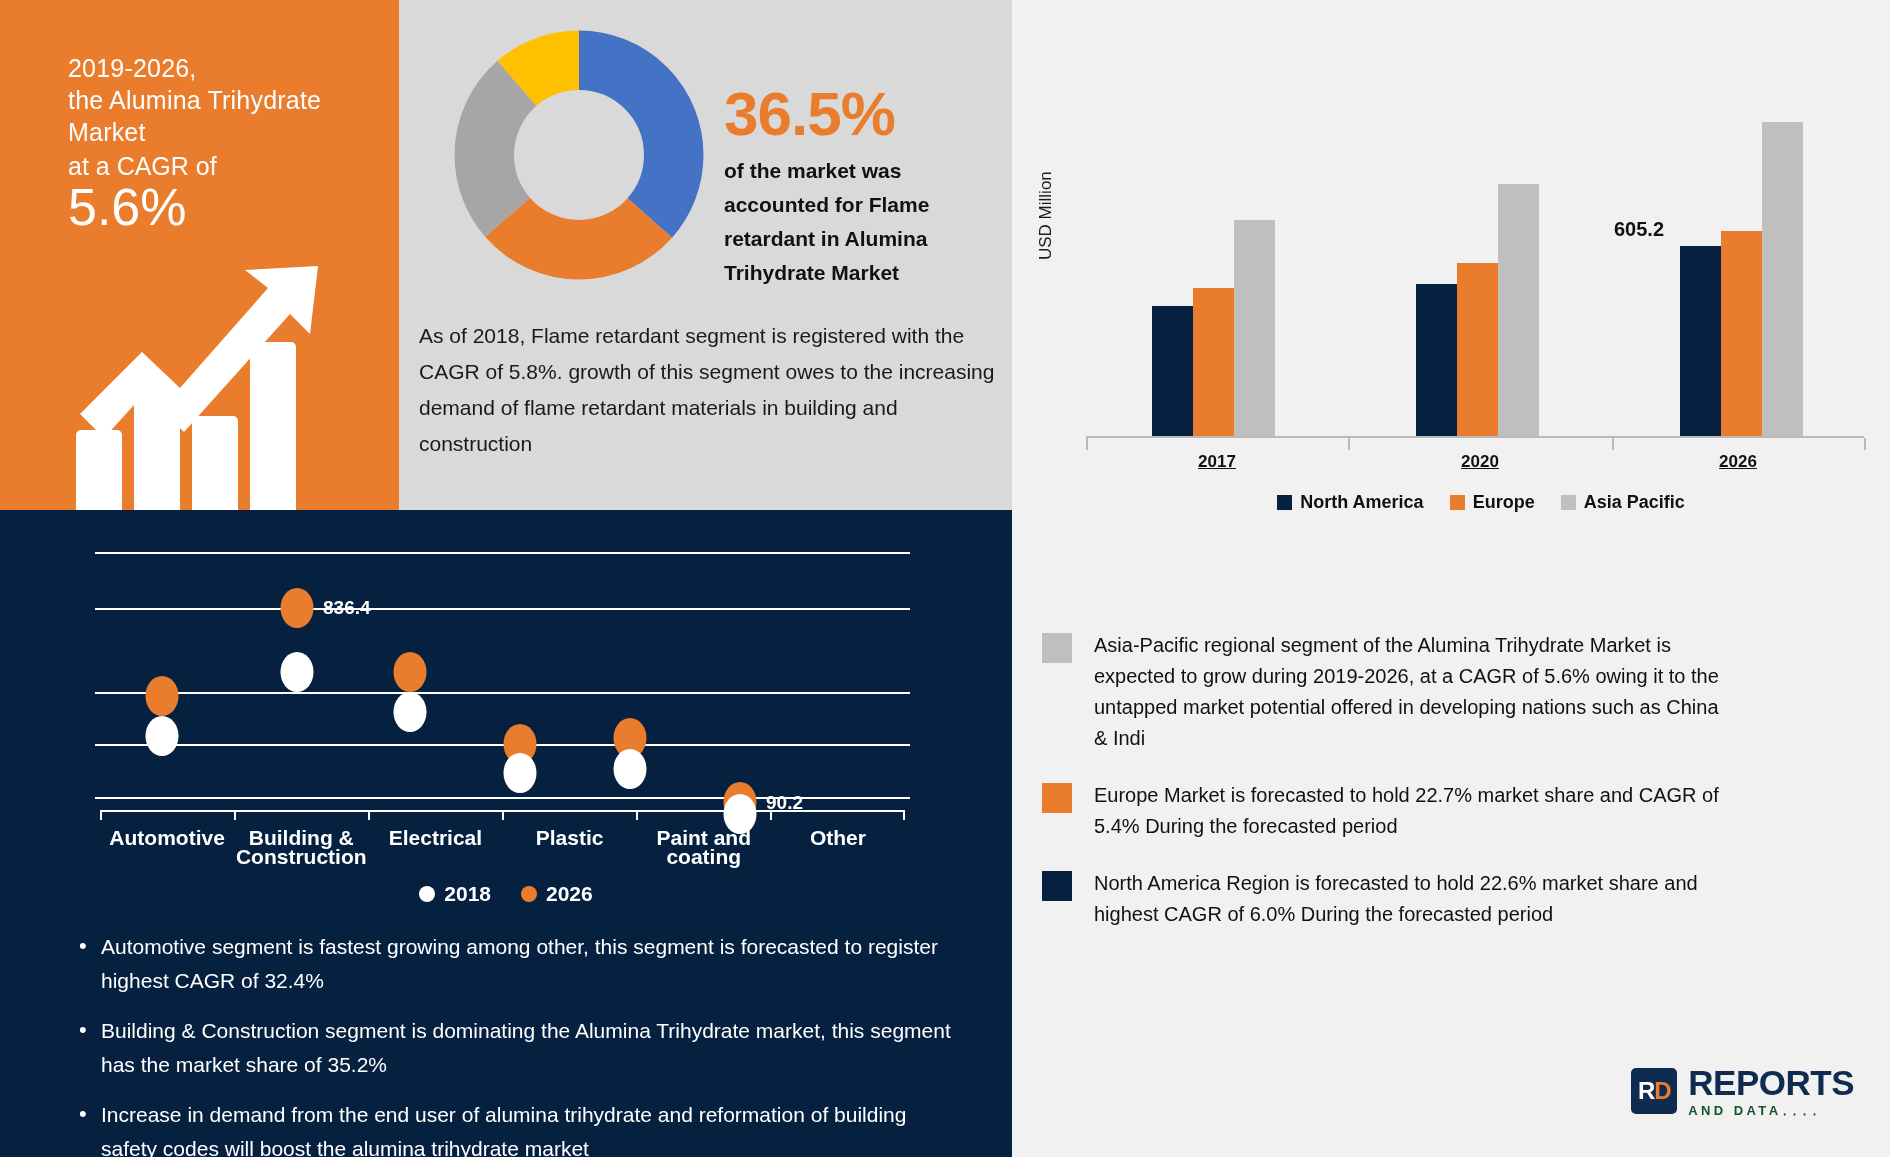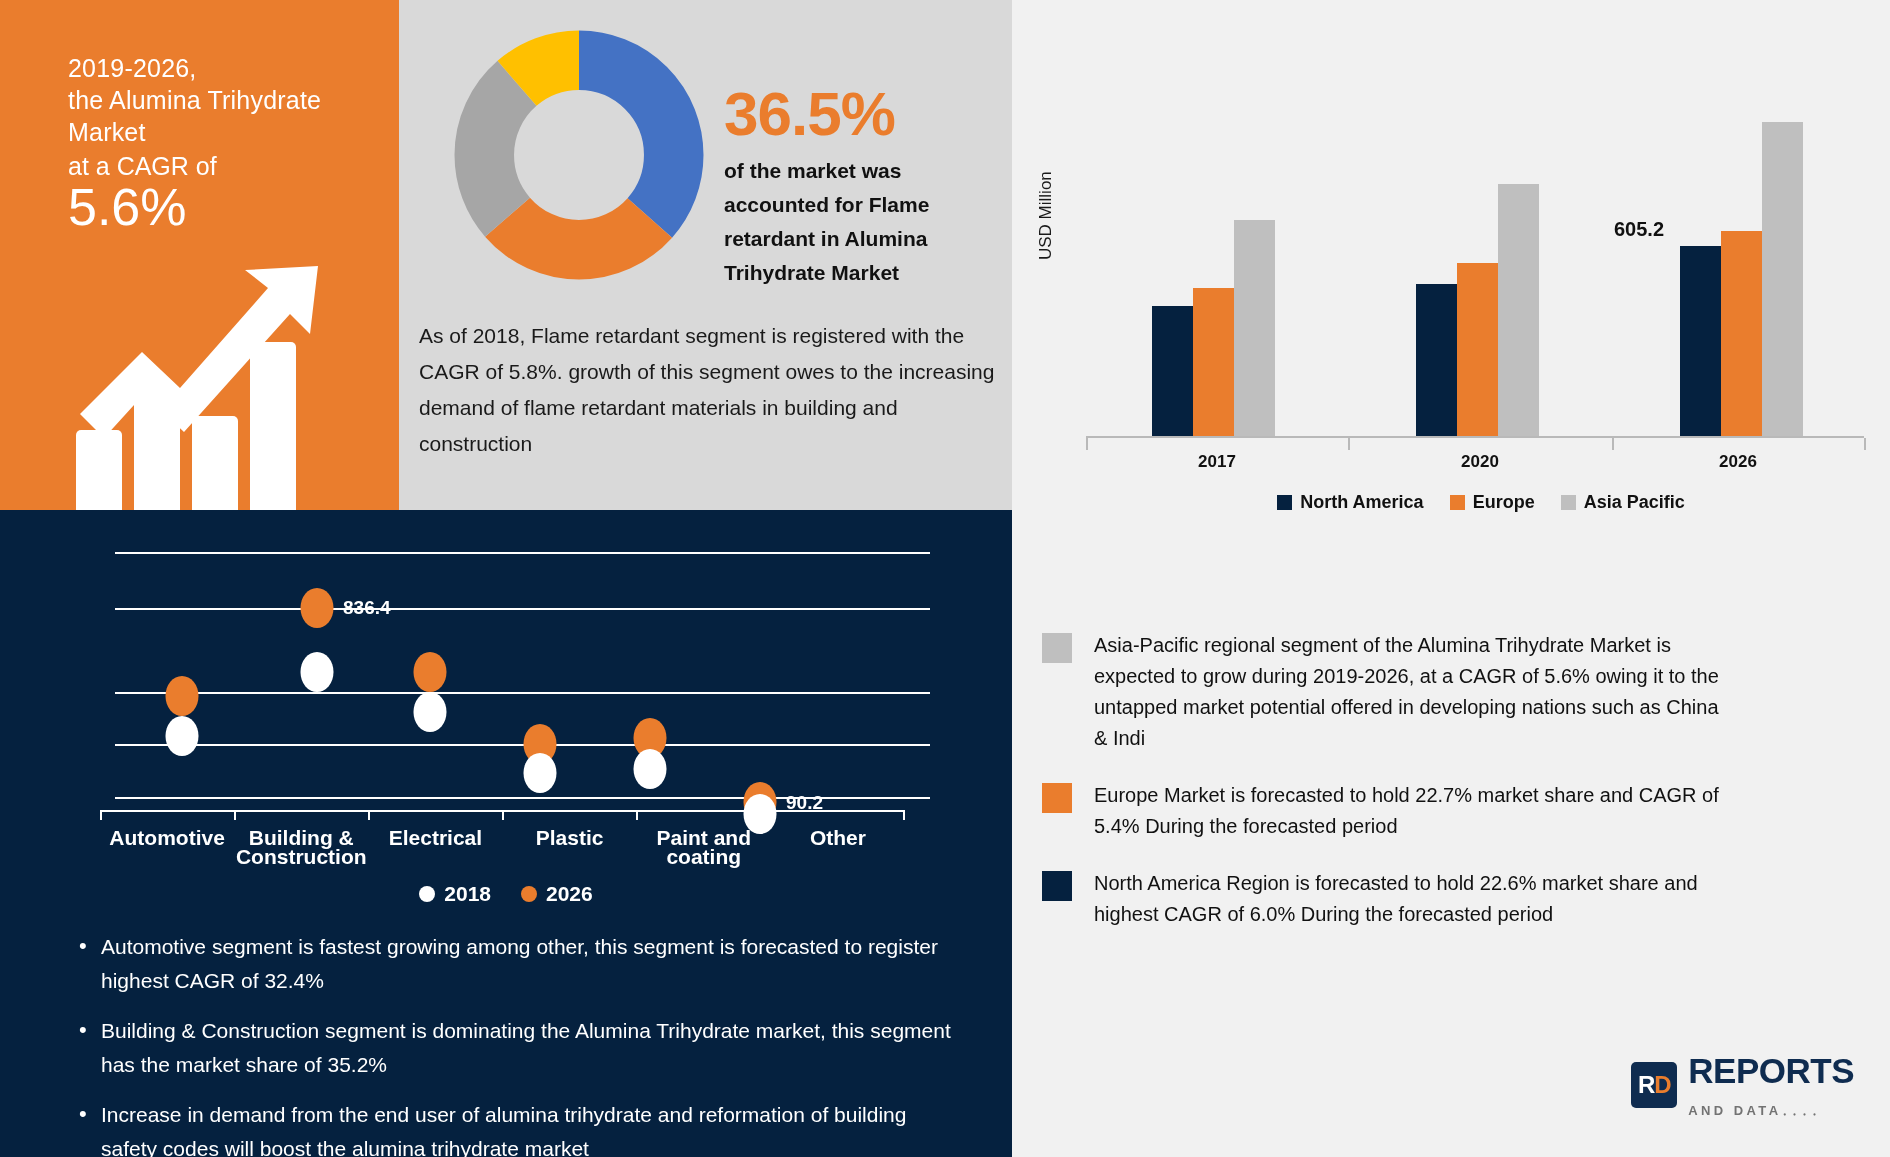--- a/index.html
+++ b/index.html
@@ -43,21 +43,21 @@
   #donut-body {
     position: absolute; left: 20px; top: 318px; width: 580px;
     font-size: 21px; line-height: 36px; color: #1a1a1a;
   }
 
   
   #dot-panel {
     position: absolute; left: 0; top: 510px; width: 1012px; height: 647px;
     background: #05213f; color: #fff;
   }
-  #dotchart { position: absolute; left: 70px; top: 42px; width: 890px; height: 179px; }
+  #dotchart { position: absolute; left: 50px; top: 42px; width: 890px; height: 179px; }
   .gridline { position: absolute; left: 45px; right: 30px; height: 2px; background: #ffffff; }
   .dot {
     position: absolute; width: 33px; height: 40px; border-radius: 50%;
     transform: translate(-50%, -50%);
   }
   .dot.d2026 { background: #ea7d2d; }
   .dot.d2018 { background: #ffffff; }
   .dotlabel {
     position: absolute; font-size: 19px; font-weight: 700; color: #fff;
     transform: translateY(-50%);
@@ -109,20 +109,21 @@
   .bar.na { background: #05213f; }
   .bar.eu { background: #ea7d2d; }
   .bar.ap { background: #bfbfbf; }
   .barvalue {
     position: absolute; font-size: 20px; font-weight: 700; color: #111; white-space: nowrap;
   }
   .axis-tick { position: absolute; top: 338px; width: 2px; height: 12px; background: #b9b9b9; }
   .xlab {
     position: absolute; top: 352px; font-size: 17px; font-weight: 700; color: #111;
     transform: translateX(-50%);
+    text-decoration: underline;
   }
   #bar-legend {
     position: absolute; left: 60px; top: 392px; right: 0;
     display: flex; justify-content: center; align-items: center; gap: 26px;
   }
   #bar-legend .item { display: flex; align-items: center; gap: 8px; font-size: 18px; font-weight: 700; color: #111; }
   #bar-legend .swatch { width: 15px; height: 15px; }
 
   #notes { position: absolute; left: 920px; top: 630px; width: 690px; }
   .note { display: flex; gap: 22px; margin-bottom: 26px; }
@@ -132,21 +133,21 @@
   #logo { position: absolute; right: 36px; bottom: 40px; display: flex; align-items: center; gap: 11px; }
   #logo .mark {
     width: 46px; height: 46px; background: #0f2c50; border-radius: 5px;
     color: #fff; font-weight: 700; font-size: 24px; display: flex;
     align-items: center; justify-content: center; letter-spacing: -1px;
   }
   #logo .mark span.r { color: #fff; }
   #logo .mark span.d { color: #ea7d2d; }
   #logo .wordmark { line-height: 1; }
   #logo .wordmark .w1 { font-size: 35px; font-weight: 700; color: #0f2c50; letter-spacing: -.5px; }
-  #logo .wordmark .w2 { font-size: 13px; font-weight: 700; color: #737373; letter-spacing: 3.4px; margin-top: 16px; }
+  #logo .wordmark .w2 { font-size: 13px; font-weight: 700; color: #14532d; letter-spacing: 3.4px; margin-top: 4px; }
 </style>
 </head>
 <body>
 
 <div class="page">
 
   <section id="accel-panel">
     <div id="accel-text">
       <div class="line">2019-2026,</div>
       <div class="line">the Alumina Trihydrate</div>

